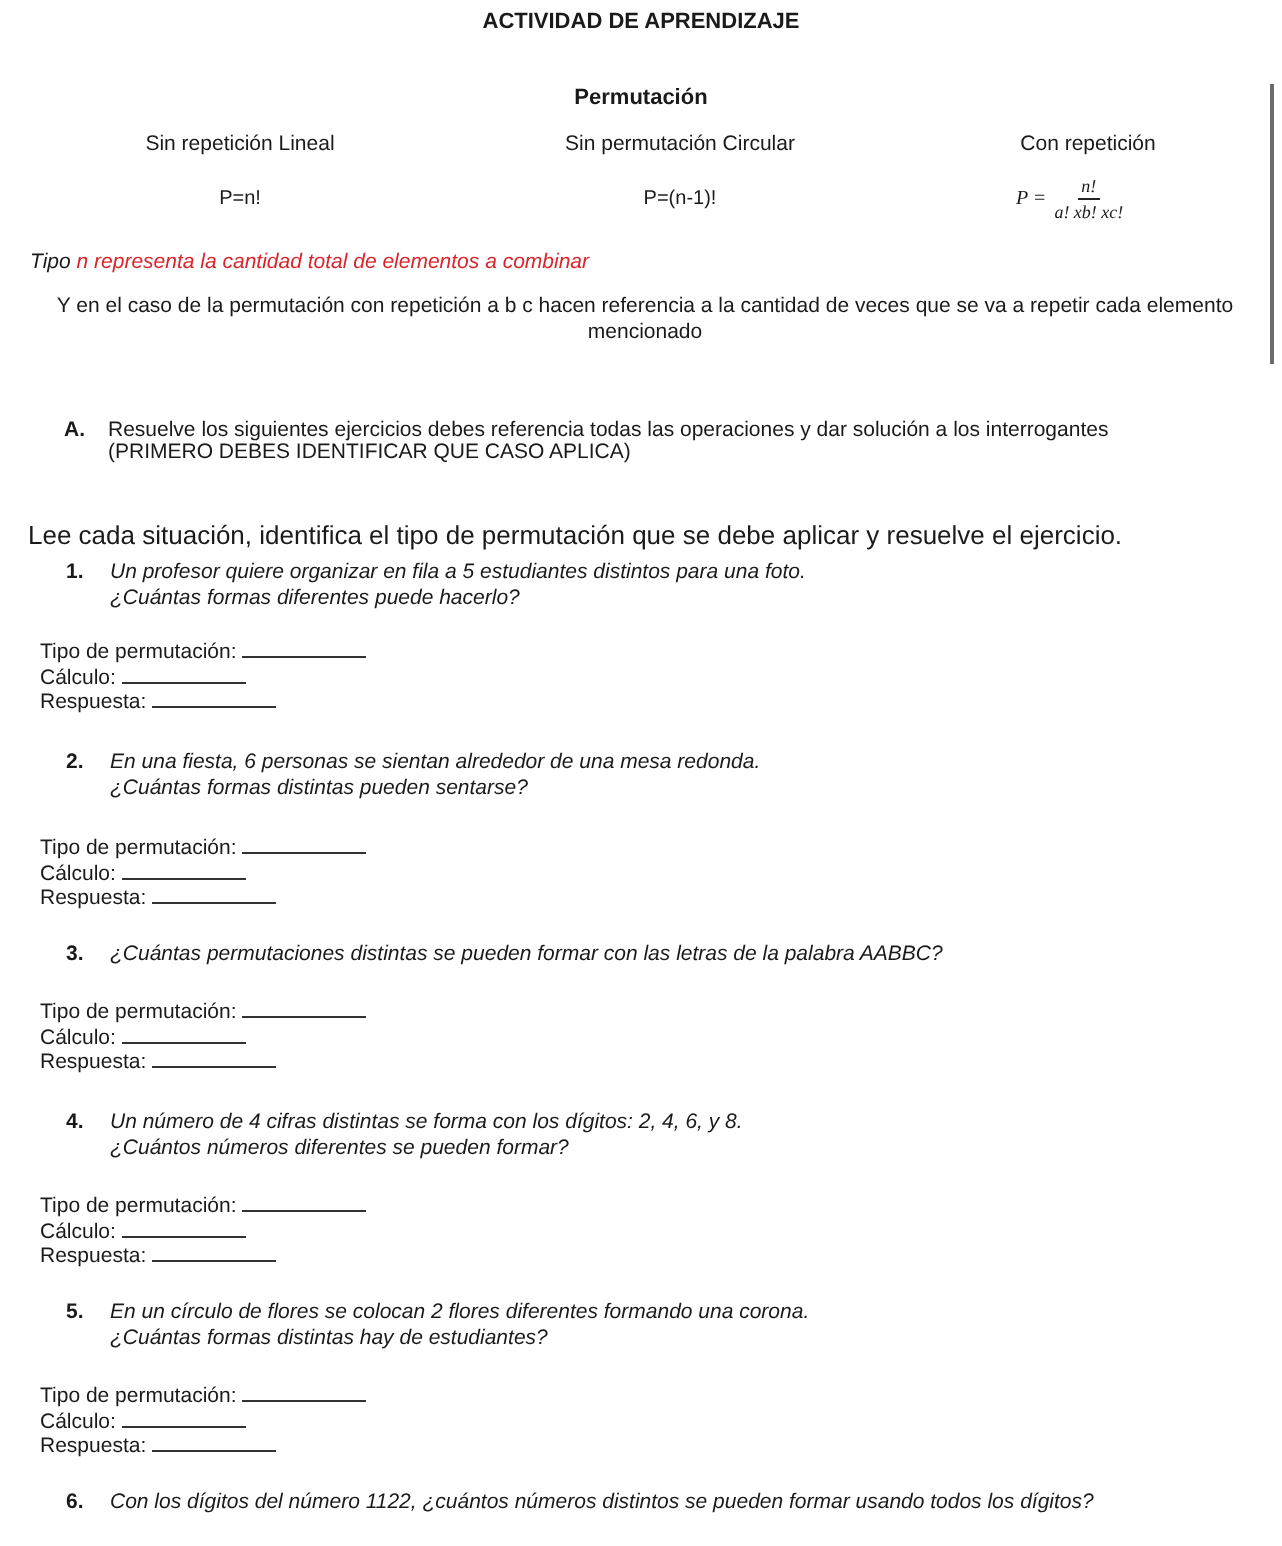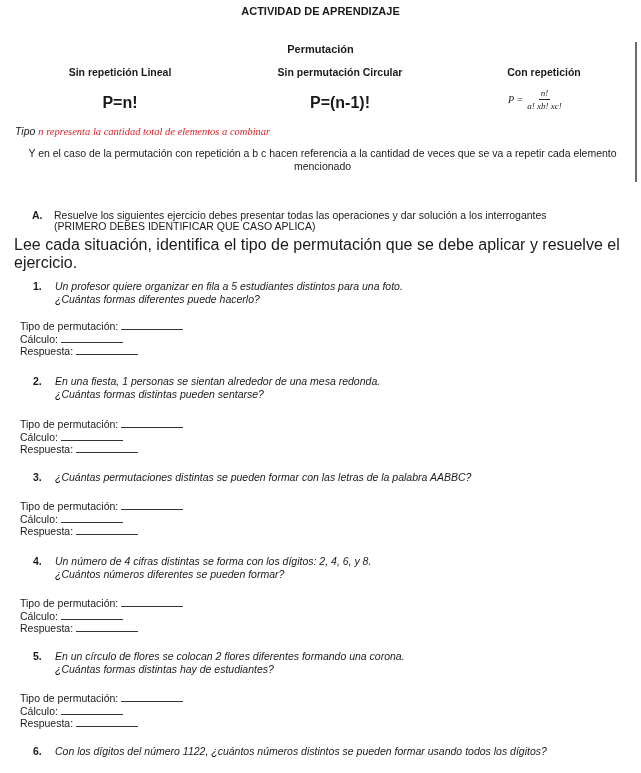--- a/index.html
+++ b/index.html
@@ -1,38 +1,38 @@
 <!DOCTYPE html>
 <html><head>
 <meta charset="utf-8">
 <style>
   * { margin: 0; padding: 0; box-sizing: border-box; }
   html, body { width: 641px; height: 773px; background: #ffffff; overflow: hidden; }
   body { font-family: "Liberation Sans", sans-serif; color: #1a1a1a; font-size: 10.5px; position: relative; }
   .abs { position: absolute; }
   .title { left: 0; width: 641px; top: 5px; text-align: center; font-weight: bold; font-size: 11px; }
   .perm-title { left: 0; width: 641px; top: 43px; text-align: center; font-weight: bold; font-size: 11px; }
-  .col { text-align: center; width: 200px; font-weight: bold; }
+  .col { text-align: center; width: 200px; }
   .col-head { top: 66px; font-size: 10.5px; }
-  .col-formula { top: 94px; font-size: 16px; }
+  .col-formula { top: 94px; font-size: 10px; }
   .c1 { left: 20px; }
   .c2 { left: 240px; }
   .c3 { left: 444px; }
   .frac-wrap { top: 88px; left: 508px; display: flex; align-items: center; font-family: "Liberation Serif", serif; font-style: italic; font-size: 10px; }
   .frac { display: inline-flex; flex-direction: column; align-items: center; margin-left: 4px; }
   .frac .num { border-bottom: 1px solid #222; padding: 0 2px 1px; font-size: 9px; }
   .frac .den { font-size: 9px; padding-top: 1px; }
   .donde { left: 15px; top: 125px; font-style: italic; font-size: 10.5px; }
-  .donde .red { color: #d9252b; font-family: Liberation Serif, serif; }
+  .donde .red { color: #d9252b; }
   .y-caso { left: 25px; width: 595px; top: 147px; text-align: center; font-size: 10.5px; line-height: 13px; }
   .scrollbar { left: 635px; top: 42px; width: 2px; height: 140px; background: #6b6b6b; }
   .instr { left: 32px; top: 210px; font-size: 10.5px; line-height: 11px; }
   .instr .letter { position: absolute; left: 0; font-weight: bold; }
   .instr .txt { position: absolute; left: 22px; white-space: nowrap; }
-  .lee { left: 14px; top: 236px; font-size: 16px; }
+  .lee { left: 14px; top: 260px; font-size: 13px; }
   .q { left: 33px; font-size: 10.5px; line-height: 13px; }
   .q .num { position: absolute; left: 0; font-weight: bold; }
   .q .txt { position: absolute; left: 22px; white-space: nowrap; font-style: italic; }
   .fields { left: 20px; font-size: 10.5px; line-height: 12.5px; }
   .fields div { white-space: nowrap; }
   .blank { display: inline-block; border-bottom: 1px solid #333; height: 9px; vertical-align: baseline; margin-left: 3px; }
   .b1 { width: 62px; }
   .b2 { width: 62px; }
   .b3 { width: 62px; }
 </style>
@@ -59,40 +59,40 @@
 <div class="abs donde">
   <span>Tipo </span><span class="red">n representa la cantidad total de elementos a combinar</span>
 </div>
 
 <div class="abs y-caso">Y en el caso de la permutación con repetición a b c hacen referencia a la cantidad de veces que se va a repetir cada elemento mencionado</div>
 
 <div class="abs scrollbar"></div>
 
 <div class="abs instr">
   <span class="letter" style="top:0">A.</span>
-  <span class="txt" style="top:0">Resuelve los siguientes ejercicio debes presentar todas las operaciones y dar solución a los interrogantes</span>
+  <span class="txt" style="top:0">Resuelve los siguientes ejercicios debes referencia todas las operaciones y dar solución a los interrogantes</span>
   <span class="txt" style="top:11px">(PRIMERO DEBES IDENTIFICAR QUE CASO APLICA)</span>
 </div>
 
 <div class="abs lee">Lee cada situación, identifica el tipo de permutación que se debe aplicar y resuelve el ejercicio.</div>
 
 <div class="abs q" style="top:280px">
   <span class="num" style="top:0">1.</span>
   <span class="txt" style="top:0">Un profesor quiere organizar en fila a 5 estudiantes distintos para una foto.</span>
   <span class="txt" style="top:13px">¿Cuántas formas diferentes puede hacerlo?</span>
 </div>
 <div class="abs fields" style="top:320px">
   <div><span>Tipo de permutación:</span><span class="blank b1"></span></div>
   <div><span>Cálculo:</span><span class="blank b2"></span></div>
   <div><span>Respuesta:</span><span class="blank b3"></span></div>
 </div>
 
 <div class="abs q" style="top:375px">
   <span class="num" style="top:0">2.</span>
-  <span class="txt" style="top:0">En una fiesta, 1 personas se sientan alrededor de una mesa redonda.</span>
+  <span class="txt" style="top:0">En una fiesta, 6 personas se sientan alrededor de una mesa redonda.</span>
   <span class="txt" style="top:13px">¿Cuántas formas distintas pueden sentarse?</span>
 </div>
 <div class="abs fields" style="top:418px">
   <div><span>Tipo de permutación:</span><span class="blank b1"></span></div>
   <div><span>Cálculo:</span><span class="blank b2"></span></div>
   <div><span>Respuesta:</span><span class="blank b3"></span></div>
 </div>
 
 <div class="abs q" style="top:471px">
   <span class="num" style="top:0">3.</span>

